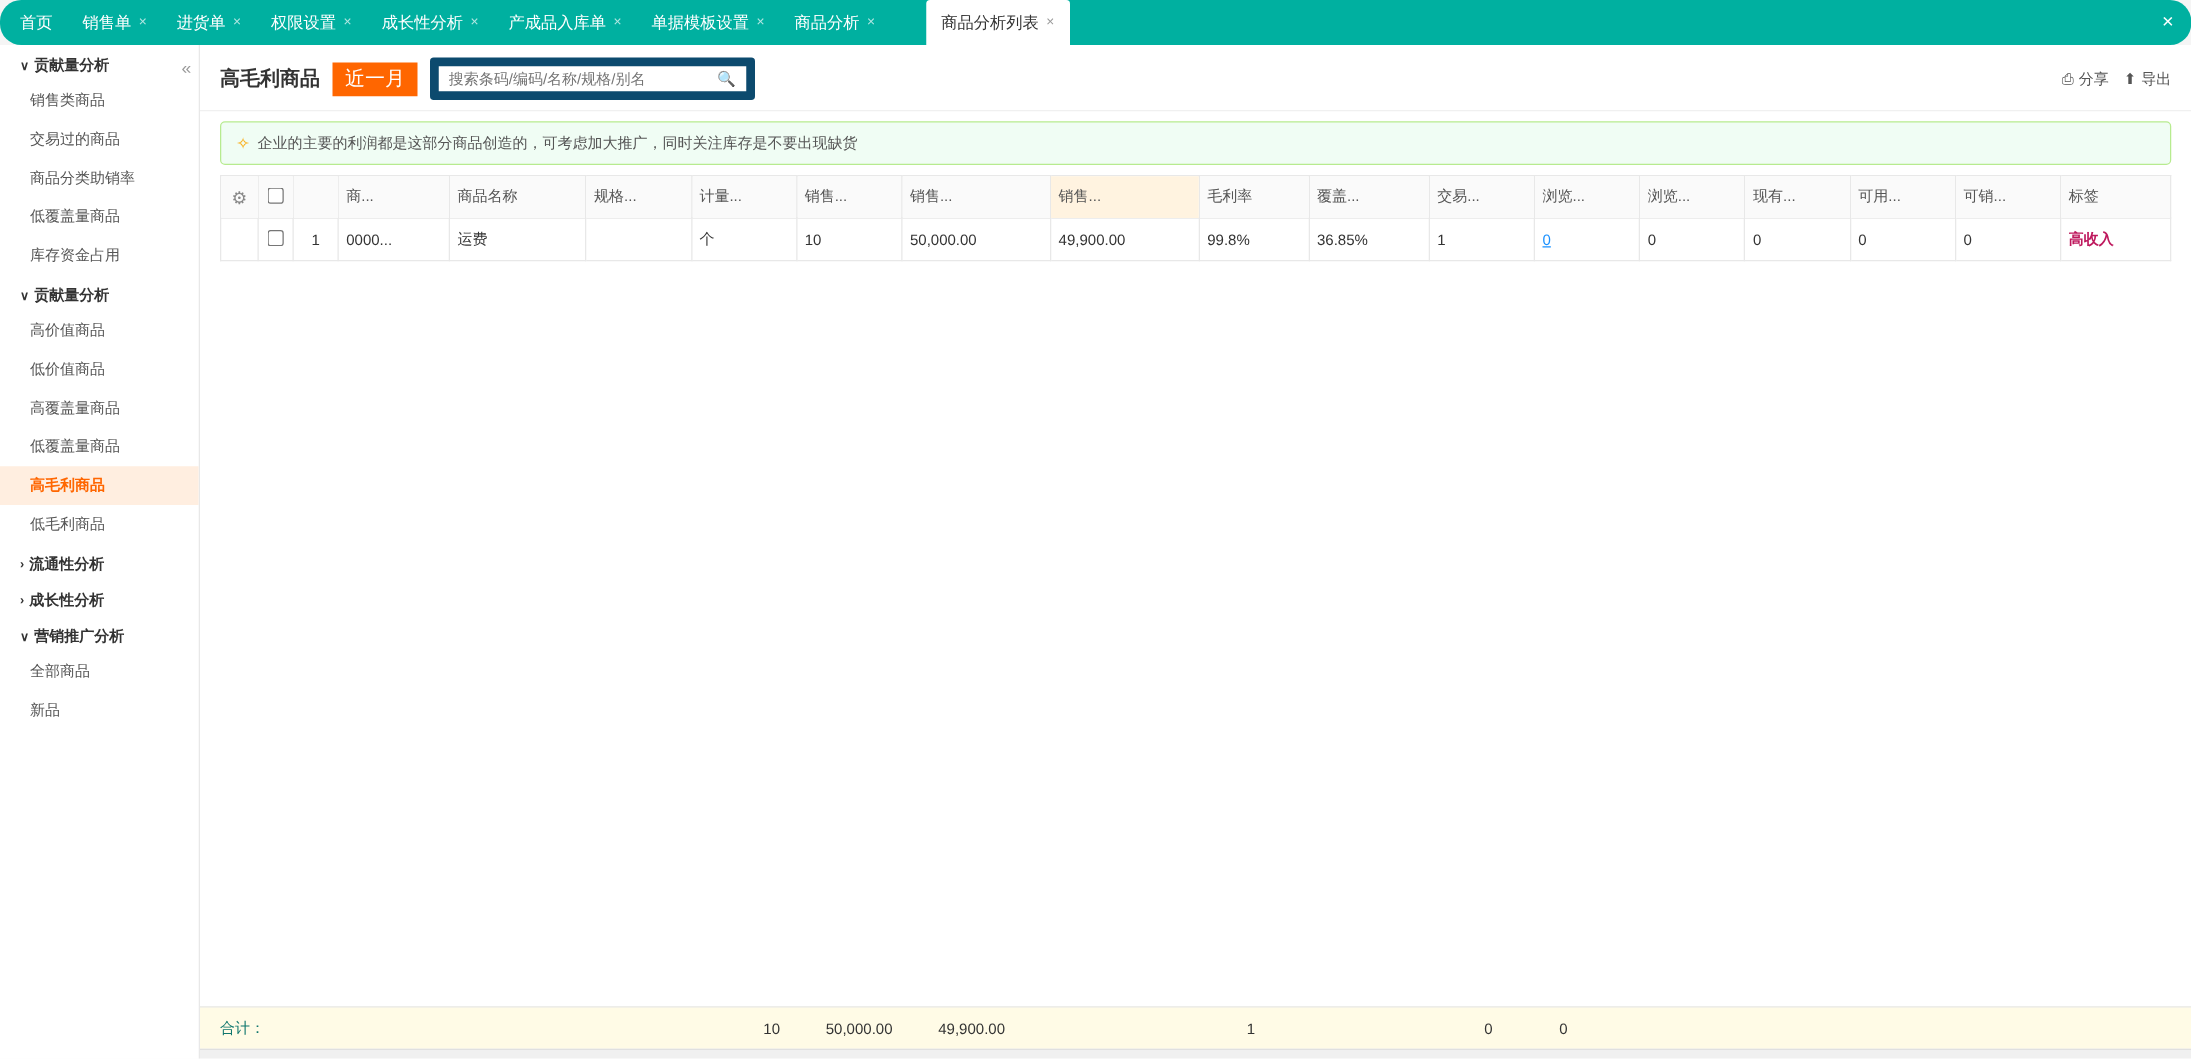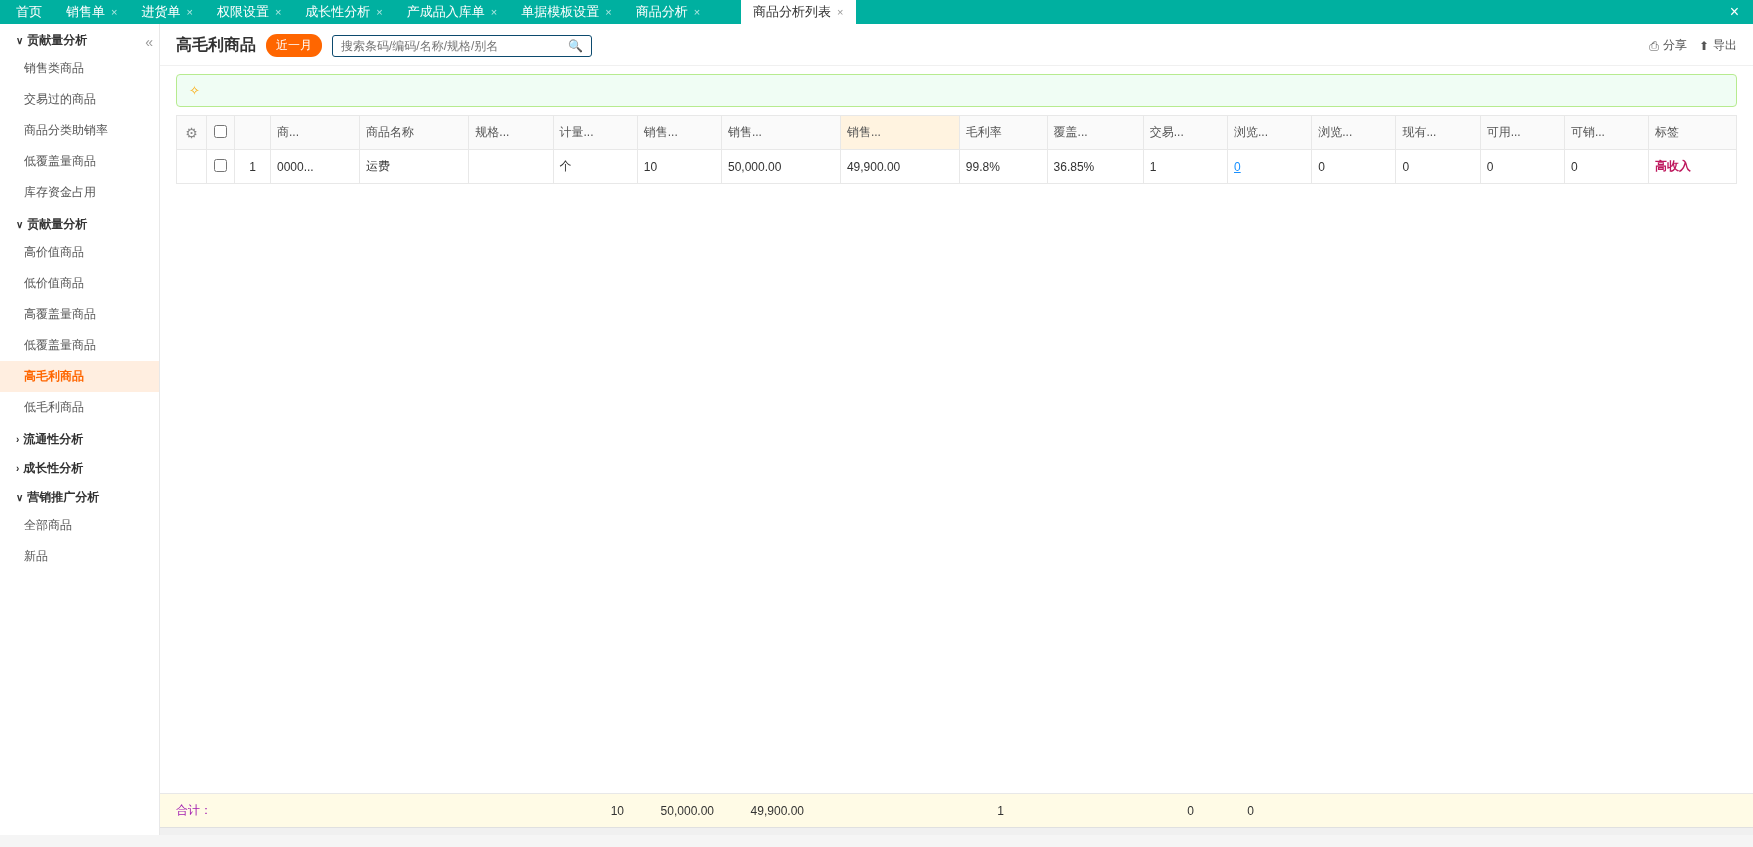--- a/index.html
+++ b/index.html
@@ -3,24 +3,25 @@
   <meta charset="utf-8">
   <style>
     * { margin: 0; padding: 0; box-sizing: border-box; }
     body { font-family: 'Microsoft YaHei', Arial, sans-serif; font-size: 12px; background: #f5f5f5; overflow: hidden; width: 1753px; height: 847px; }
 
     
     .topbar {
       background: #00b0a0;
       display: flex;
       align-items: center;
-      height: 24px;
+      height: 36px;
       padding: 0 4px;
       color: white;
       flex-shrink: 0;
+      border-radius: 17px;
     }
     .topbar-tab {
       padding: 0 12px;
       height: 36px;
       display: flex;
       align-items: center;
       cursor: pointer;
       font-size: 13px;
       color: white;
       white-space: nowrap;
@@ -91,34 +92,34 @@
       border-bottom: 1px solid #f0f0f0;
     }
     .page-title {
       font-size: 16px;
       font-weight: bold;
       color: #333;
     }
     .period-btn {
       background: #f0f0f0;
       border: none;
-      border-radius: 11px;
+      border-radius: 0;
       padding: 3px 10px;
       cursor: pointer;
-      font-size: 12px;
+      font-size: 16px;
       color: #555;
     }
     .period-btn.active {
       background: #ff6600;
       color: white;
     }
     .search-bar {
       display: flex;
       align-items: center;
-      border: 1px solid #0c4a6e;
+      border: 7px solid #0c4a6e;
       border-radius: 3px;
       padding: 3px 8px;
       gap: 6px;
       flex: 1;
       max-width: 260px;
     }
     .search-bar input {
       border: none;
       outline: none;
       font-size: 12px;
@@ -196,21 +197,21 @@
     .footer-bar {
       background: #fffbe6;
       border-top: 1px solid #e8e8e8;
       padding: 8px 16px;
       display: flex;
       align-items: center;
       font-size: 12px;
       color: #333;
       flex-shrink: 0;
     }
-    .footer-label { margin-right: 20px; color: #a21caf; }
+    .footer-label { margin-right: 20px; color: #0f766e; }
     .footer-cells {
       display: flex;
       gap: 0;
     }
     .footer-cell {
       padding: 0 8px;
       min-width: 80px;
       text-align: right;
     }
 
@@ -353,20 +354,21 @@
         </div>
         <div class="action-btn">
           <span>⬆</span>
           <span>导出</span>
         </div>
       </div>
     </div>
 
     <div class="info-banner">
       <span class="info-icon">✧</span>
+      <span>企业的主要的利润都是这部分商品创造的，可考虑加大推广，同时关注库存是不要出现缺货</span>
     </div>
 
     <div class="table-container">
       <table>
         <thead>
           <tr>
             <th style="width:30px; text-align:center;">
               <span class="settings-icon">⚙</span>
             </th>
             <th style="width:28px; text-align:center;">

